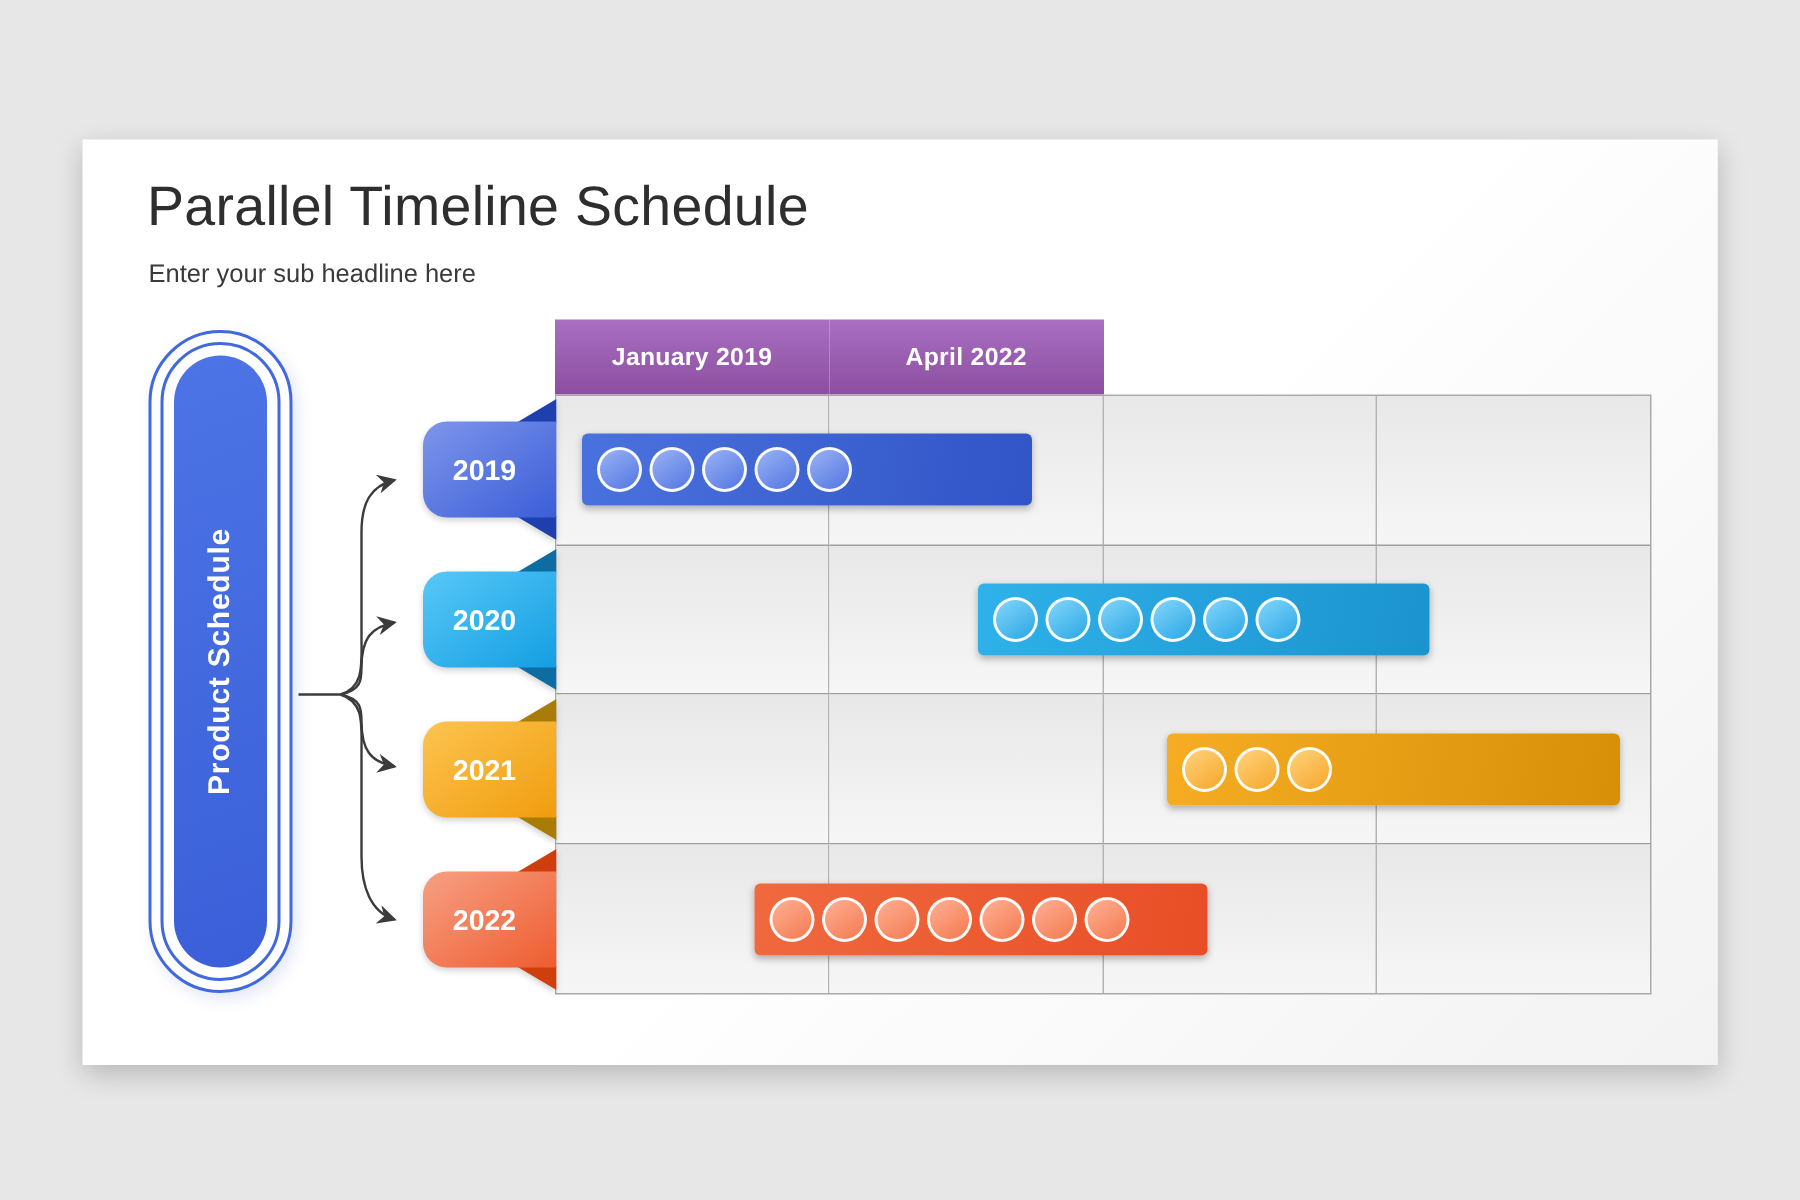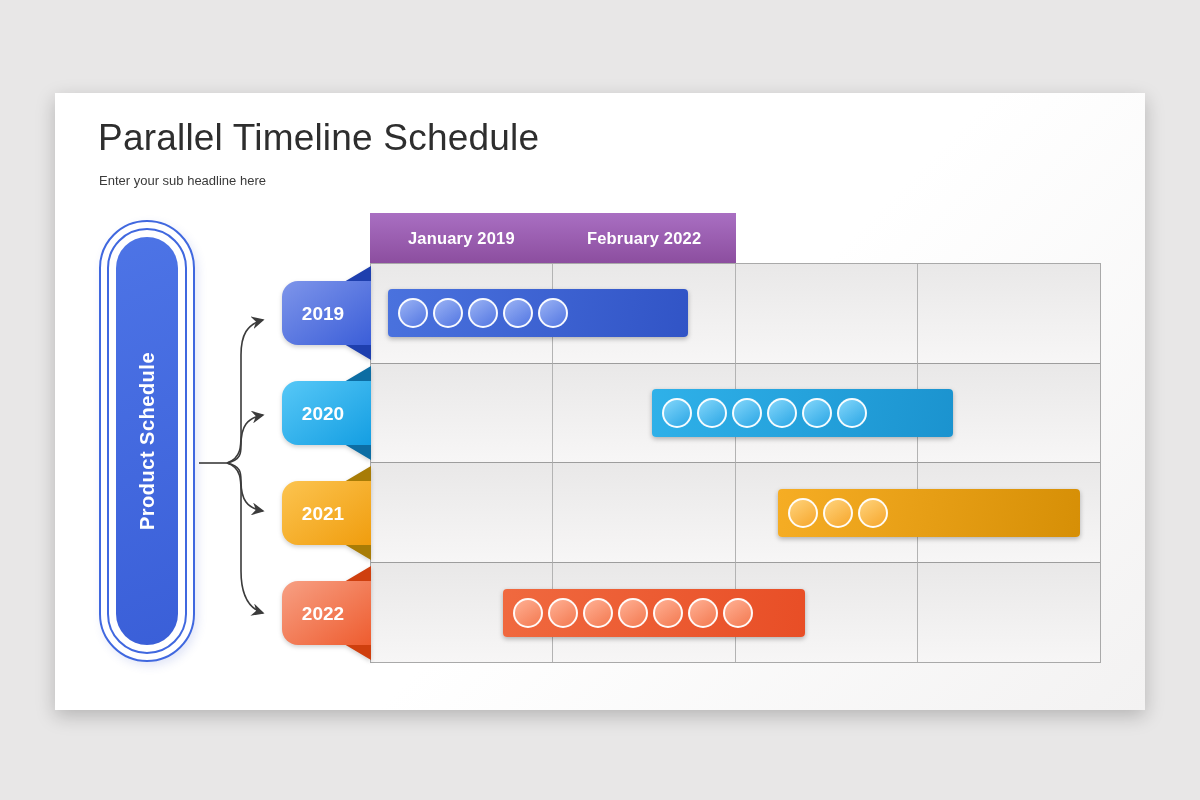--- a/index.html
+++ b/index.html
@@ -4,21 +4,21 @@
 <style>
   * { margin:0; padding:0; box-sizing:border-box; }
   html,body { width:1200px; height:800px; overflow:hidden;
     font-family:"Liberation Sans","DejaVu Sans",sans-serif; }
   .page { position:relative; width:1200px; height:800px; background:#e8e7e7; }
   .slide { position:absolute; left:55px; top:93px; width:1090px; height:617px;
     background:linear-gradient(135deg,#ffffff 55%,#f3f2f2);
     box-shadow:0 6px 18px rgba(0,0,0,0.22); }
   .title { position:absolute; left:43px; top:24px; font-size:37px; font-weight:500;
     color:#2e2e2e; letter-spacing:0.2px; }
-  .subtitle { position:absolute; left:44px; top:80px; font-size:13px; color:#3a3a3a; }
+  .subtitle { position:absolute; left:44px; top:80px; font-size:17px; color:#3a3a3a; }
 
   
   .cap-outer { position:absolute; left:44px; top:127px; width:96px; height:442px;
     border:2px solid #4068df; border-radius:60px;
     box-shadow:3px 4px 10px rgba(60,90,200,0.15); }
   .cap-mid { position:absolute; left:6px; top:6px; width:80px; height:426px;
     border:2px solid #4068df; border-radius:52px; }
   .cap-fill { position:absolute; left:7px; top:7px; width:62px; height:408px;
     background:linear-gradient(160deg,#4d74e6,#3a5fd8); border-radius:40px; }
   .cap-label { position:absolute; left:50%; top:50%;
@@ -83,21 +83,21 @@
         <path d="M32,170 C48,165 46,150 46,132 L46,62 C46,42 52,31 68,27" marker-end="url(#ah)"></path>
         <path d="M32,170 C46,167 46,160 46,152 C46,133 52,125 68,122" marker-end="url(#ah)"></path>
         <path d="M32,170 C46,173 46,180 46,188 C46,207 52,215 68,218" marker-end="url(#ah)"></path>
         <path d="M32,170 C48,175 46,190 46,208 L46,278 C46,298 52,315 68,320" marker-end="url(#ah)"></path>
       </g>
     </svg>
 
     <div class="ttable">
       <div class="thead" id="thead">
           <div class="th">January 2019</div>
-          <div class="th">February 2022</div>
+          <div class="th">April 2022</div>
         </div>
       <div class="tbody" id="tbody">
           <div class="td"></div>
           <div class="td"></div>
           <div class="td"></div>
           <div class="td lastcol"></div>
           <div class="td"></div>
           <div class="td"></div>
           <div class="td"></div>
           <div class="td lastcol"></div>

